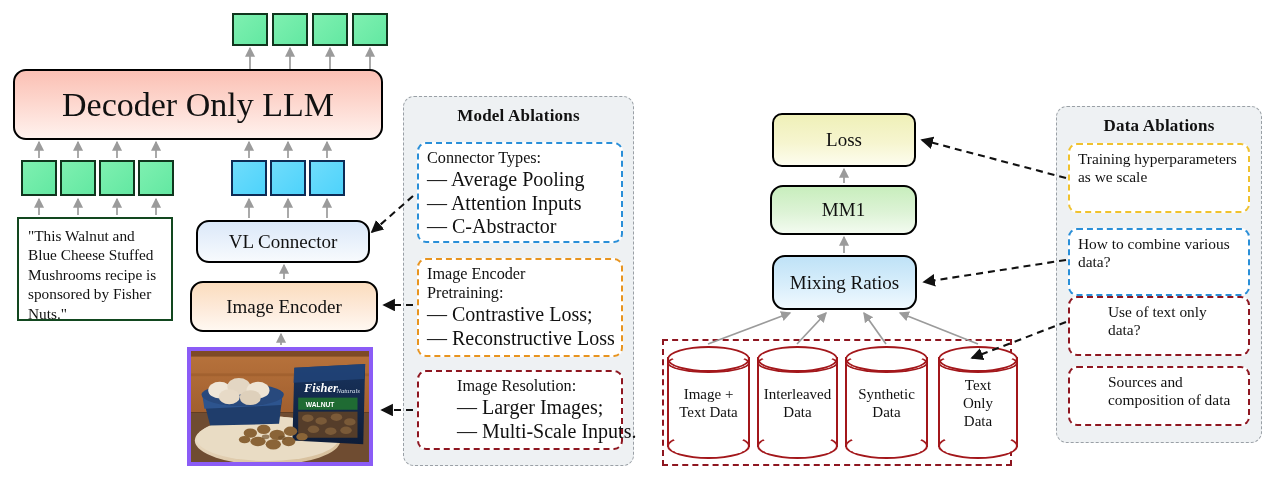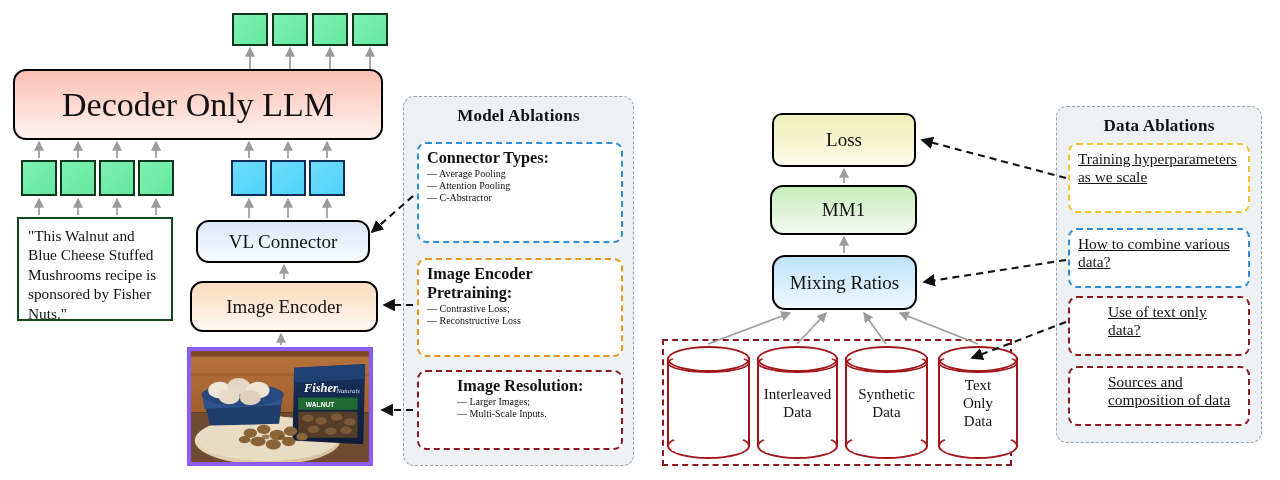--- a/index.html
+++ b/index.html
@@ -35,23 +35,23 @@
   .panel{position:absolute;box-sizing:border-box;border:1.9px dashed #9aa0a6;
          border-radius:11px;background:#eef1f3;}
   .panel-title{position:absolute;left:0;right:0;text-align:center;font-weight:bold;font-size:17px;
                letter-spacing:.2px;}
   .card{position:absolute;box-sizing:border-box;border-radius:9px;background:#fff;
         padding:5px 8px;line-height:1.18;}
   .card.b-blue{border:2.4px dashed #2a8fd8;}
   .card.b-orange{border:2.4px dashed #e8941f;}
   .card.b-gold{border:2.4px dashed #f0c22e;}
   .card.b-dred{border:2.4px dashed #8e1620;padding-left:38px;}
-  .card .hd{font-weight:bold;font-size:16.2px;}
-  .card .li{font-size:10px;white-space:nowrap;}
-  .card .q{font-size:15.4px;text-decoration:underline;}
+  .card .hd{font-weight:normal;font-size:16.2px;}
+  .card .li{font-size:20px;white-space:nowrap;}
+  .card .q{font-size:15.4px;}
 
   
   .cylbox{position:absolute;box-sizing:border-box;border:2.6px dashed #8e1620;background:transparent;}
   .cyl{position:absolute;}
   .cyl .body{position:absolute;left:0;right:0;top:11px;bottom:12px;background:#fff;
              border-left:2.4px solid #a3171b;border-right:2.4px solid #a3171b;}
   .cyl .top{position:absolute;left:0;right:0;top:0;height:22px;border:2.4px solid #a3171b;
             border-radius:50%;background:#fff;}
   .cyl .lip{position:absolute;left:0;right:0;top:7px;height:16px;border:2.2px solid #a3171b;
             border-radius:50%;background:transparent;border-top-color:transparent;}
@@ -168,21 +168,21 @@
   </div>
 </div>
 
 <div class="panel" style="left:403px;top:96px;width:231px;height:370px;">
   <div class="panel-title" style="top:9px;">Model Ablations</div>
 </div>
 
 <div class="card b-blue" style="left:417px;top:142px;width:206px;height:101px;">
   <div class="hd">Connector Types:</div>
   <div class="li">— Average Pooling</div>
-  <div class="li">— Attention Pooling</div>
+  <div class="li">— Attention Inputs</div>
   <div class="li">— C-Abstractor</div>
 </div>
 
 <div class="card b-orange" style="left:417px;top:258px;width:206px;height:99px;">
   <div class="hd">Image Encoder</div>
   <div class="hd">Pretraining:</div>
   <div class="li">— Contrastive Loss;</div>
   <div class="li">— Reconstructive Loss</div>
 </div>
 
@@ -202,20 +202,24 @@
   <span>Mixing Ratios</span>
 </div>
 
 <div class="cylbox" style="left:662px;top:339px;width:350px;height:127px;"></div>
 
 <div class="cyl" style="left:667px;top:346px;width:83px;height:113px;">
   <div class="body"></div>
   <div class="top"></div>
   <div class="lip"></div>
   <div class="bot"></div>
+  <div class="lbl">
+    <div>Image +</div>
+    <div>Text Data</div>
+  </div>
 </div>
 
 <div class="cyl" style="left:757px;top:346px;width:81px;height:113px;">
   <div class="body"></div>
   <div class="top"></div>
   <div class="lip"></div>
   <div class="bot"></div>
   <div class="lbl">
     <div>Interleaved</div>
     <div>Data</div>
@@ -245,21 +249,21 @@
   </div>
 </div>
 
 <div class="panel" style="left:1056px;top:106px;width:206px;height:337px;">
   <div class="panel-title" style="top:9px;">Data Ablations</div>
 </div>
 
 <div class="card b-gold" style="left:1068px;top:143px;width:182px;height:70px;">
   <div class="q">Training hyperparameters as we scale</div>
 </div>
-<div class="card b-blue" style="left:1068px;top:228px;width:182px;height:60px;">
+<div class="card b-blue" style="left:1068px;top:228px;width:182px;height:68px;">
   <div class="q">How to combine various data?</div>
 </div>
 <div class="card b-dred" style="left:1068px;top:296px;width:182px;height:60px;">
   <div class="q">Use of text only data?</div>
 </div>
 <div class="card b-dred" style="left:1068px;top:366px;width:182px;height:60px;">
   <div class="q">Sources and composition of data</div>
 </div>
 
 <svg class="ovl">

